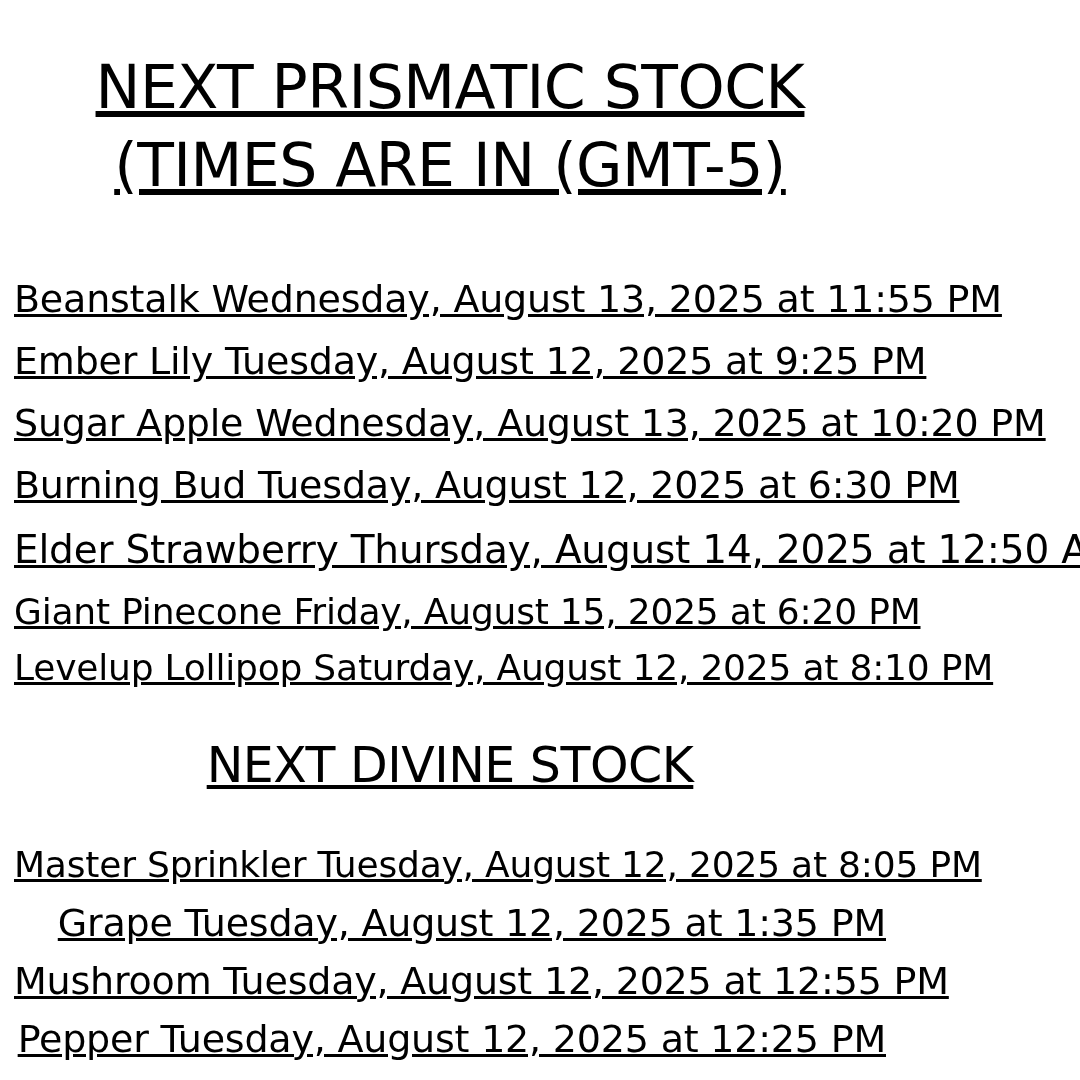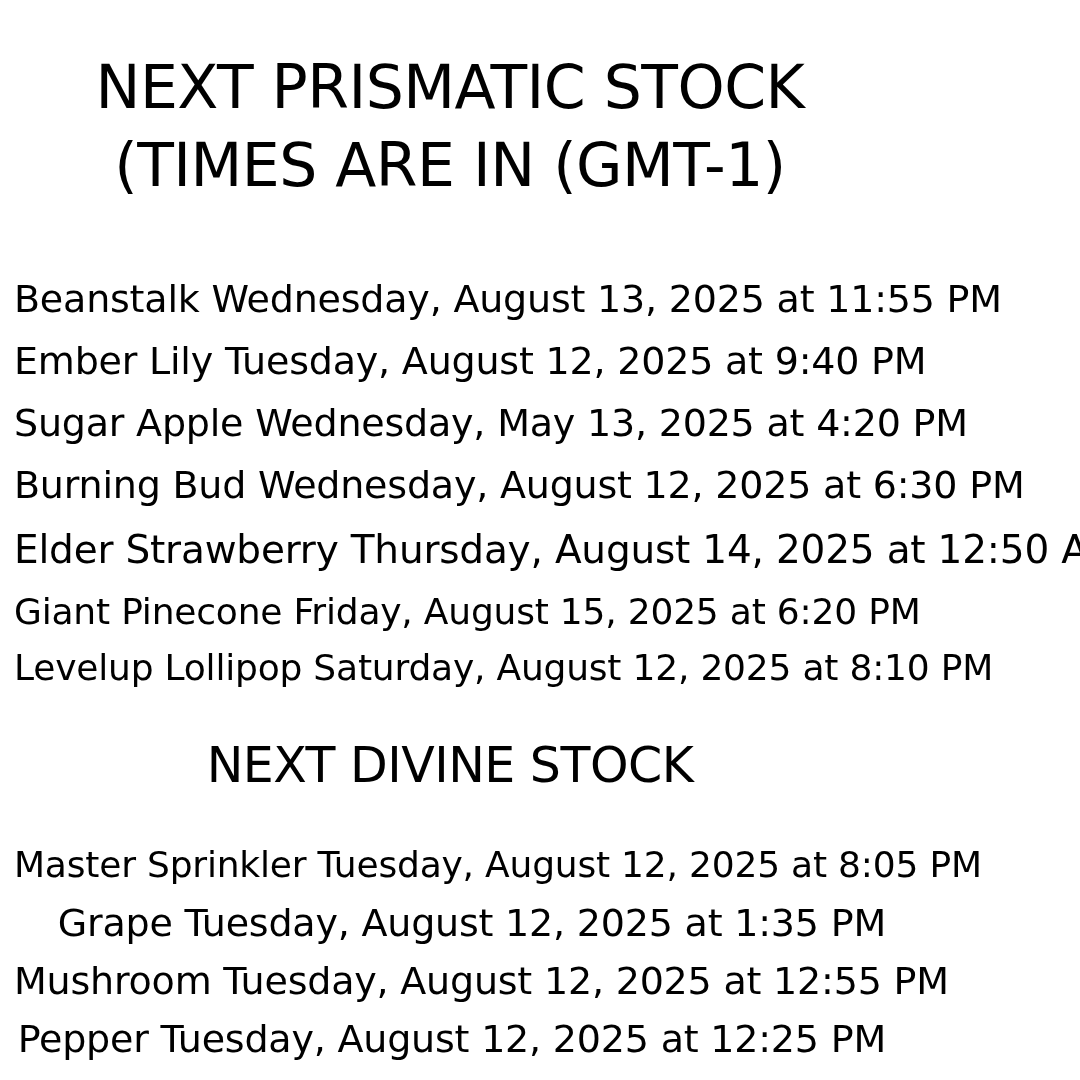--- a/index.html
+++ b/index.html
@@ -16,20 +16,21 @@
   }
 
   .page {
     width: 900px;
     height: 1080px;
     box-sizing: border-box;
     display: flex;
     flex-direction: column;
     align-items: stretch;
     padding: 0 14px;
+    text-decoration: underline;
   }
 
   
   .main-title {
     text-align: center;
     font-size: 60px;
     line-height: 78px;
     font-weight: 400;
     letter-spacing: -0.5px;
     margin-top: 48px;
@@ -66,28 +67,28 @@
   .group-top { margin-top: 24px; }
   .group-bottom .entry { line-height: 58px; }
 </style>
 </head>
 <body>
 
 <div class="page">
 
   <h1 class="main-title">
     <span class="title-line">NEXT PRISMATIC STOCK</span>
-    <span class="title-line">(TIMES ARE IN (GMT-1)</span>
+    <span class="title-line">(TIMES ARE IN (GMT-5)</span>
   </h1>
 
   <div class="group-top">
     <div class="entry sz-md">Beanstalk Wednesday, August 13, 2025 at 11:55 PM</div>
-    <div class="entry sz-md">Ember Lily Tuesday, August 12, 2025 at 9:40 PM</div>
-    <div class="entry sz-md">Sugar Apple Wednesday, May 13, 2025 at 4:20 PM</div>
-    <div class="entry sz-md">Burning Bud Wednesday, August 12, 2025 at 6:30 PM</div>
+    <div class="entry sz-md">Ember Lily Tuesday, August 12, 2025 at 9:25 PM</div>
+    <div class="entry sz-md">Sugar Apple Wednesday, August 13, 2025 at 10:20 PM</div>
+    <div class="entry sz-md">Burning Bud Tuesday, August 12, 2025 at 6:30 PM</div>
     <div class="entry sz-lg">Elder Strawberry Thursday, August 14, 2025 at 12:50 AM</div>
     <div class="entry sz-sm">Giant Pinecone Friday, August 15, 2025 at 6:20 PM</div>
     <div class="entry sz-sm">Levelup Lollipop Saturday, August 12, 2025 at 8:10 PM</div>
   </div>
 
   <h2 class="section-heading">NEXT DIVINE STOCK</h2>
 
   <div class="group-bottom">
     <div class="entry sz-sm">Master Sprinkler Tuesday, August 12, 2025 at 8:05 PM</div>
     <div class="entry sz-md">Grape Tuesday, August 12, 2025 at 1:35 PM</div>

